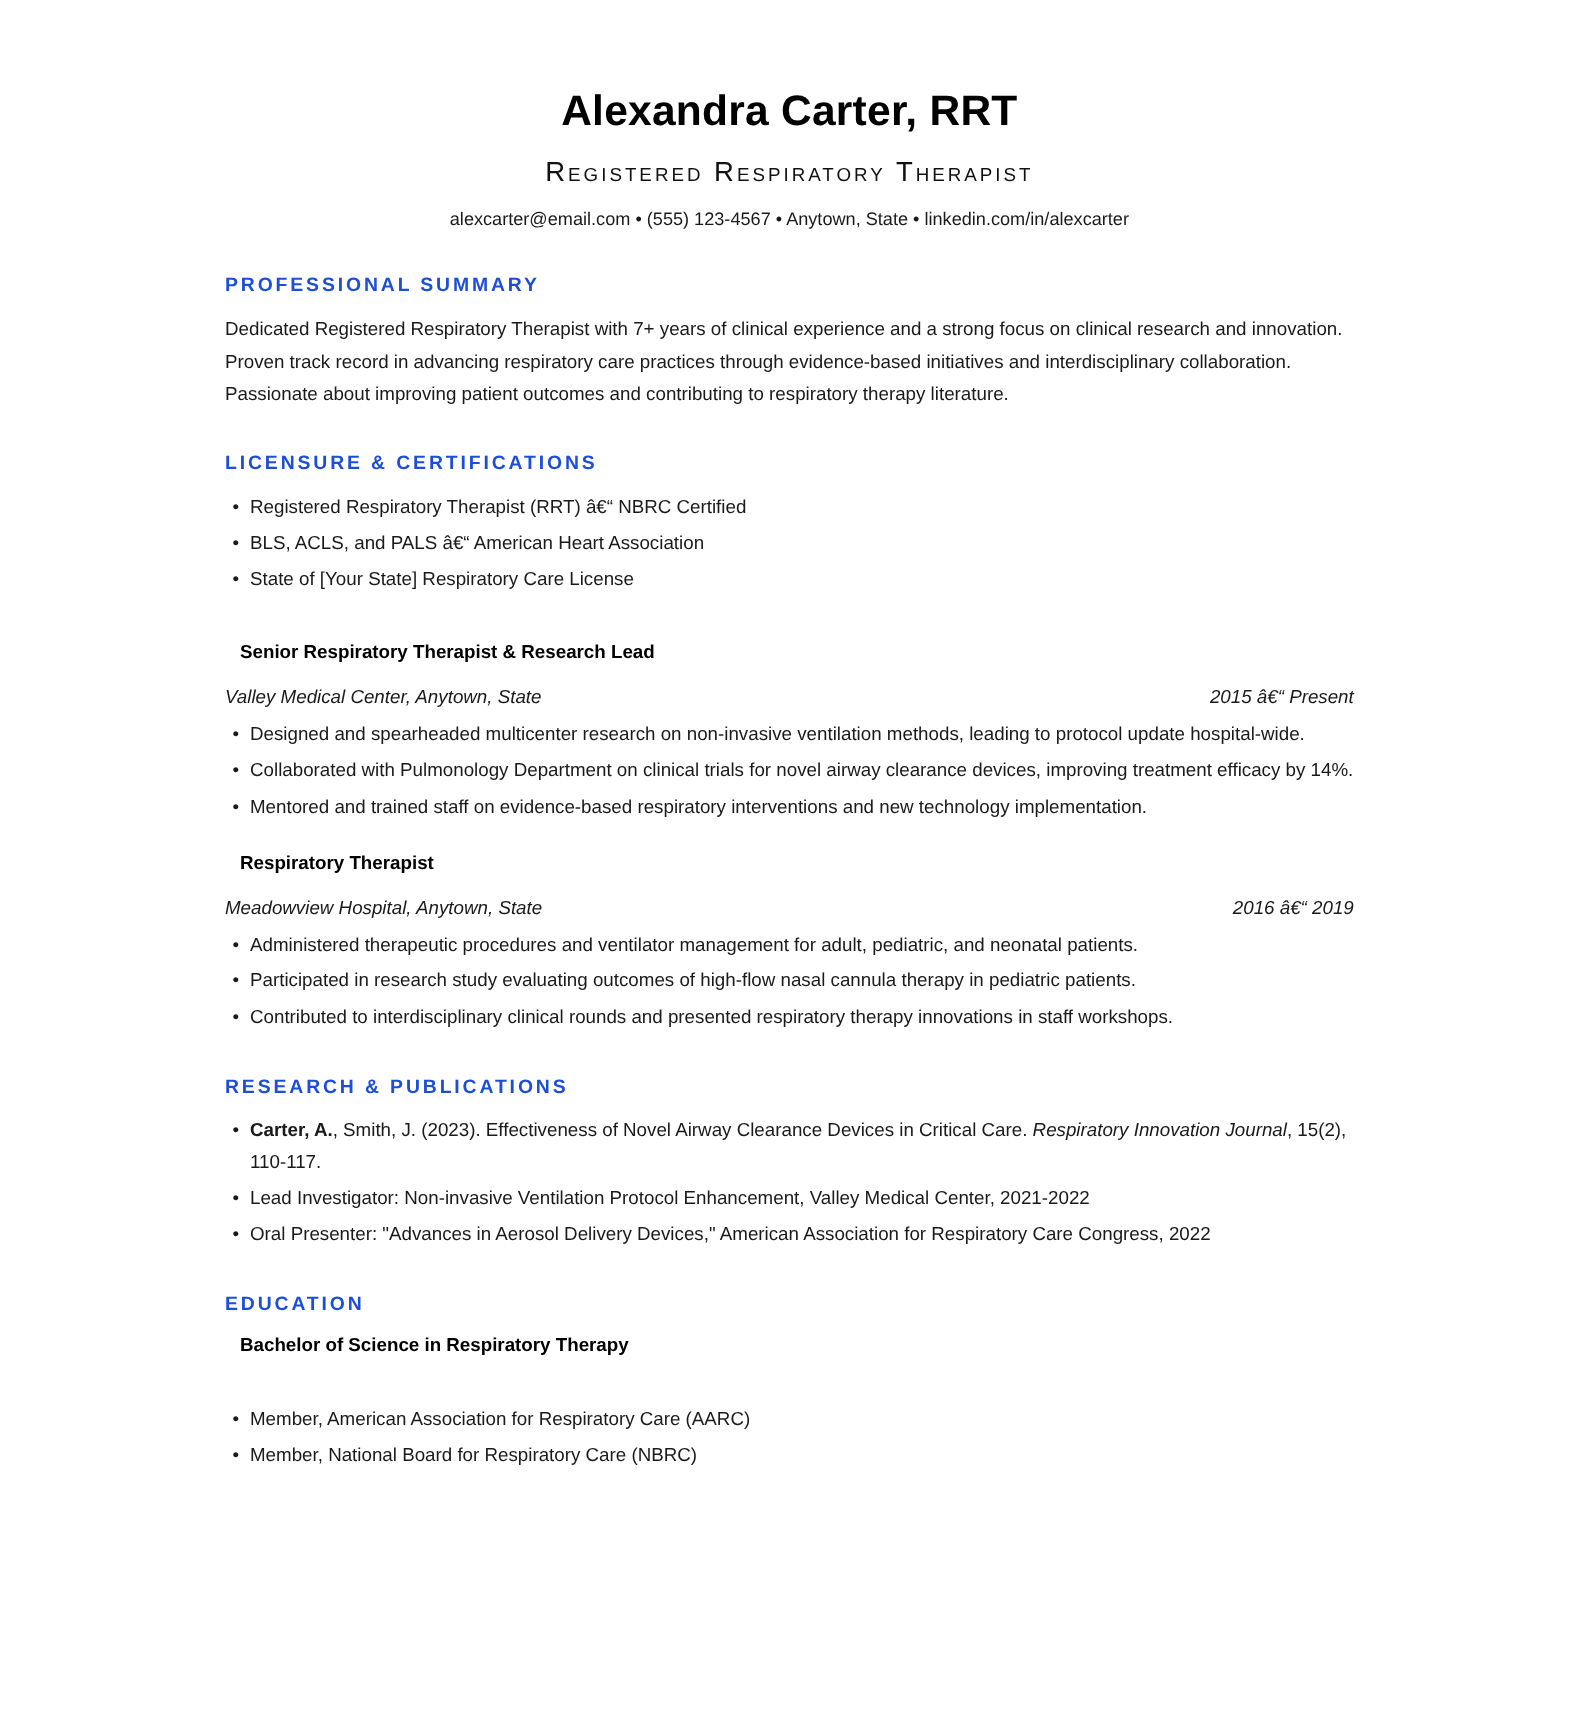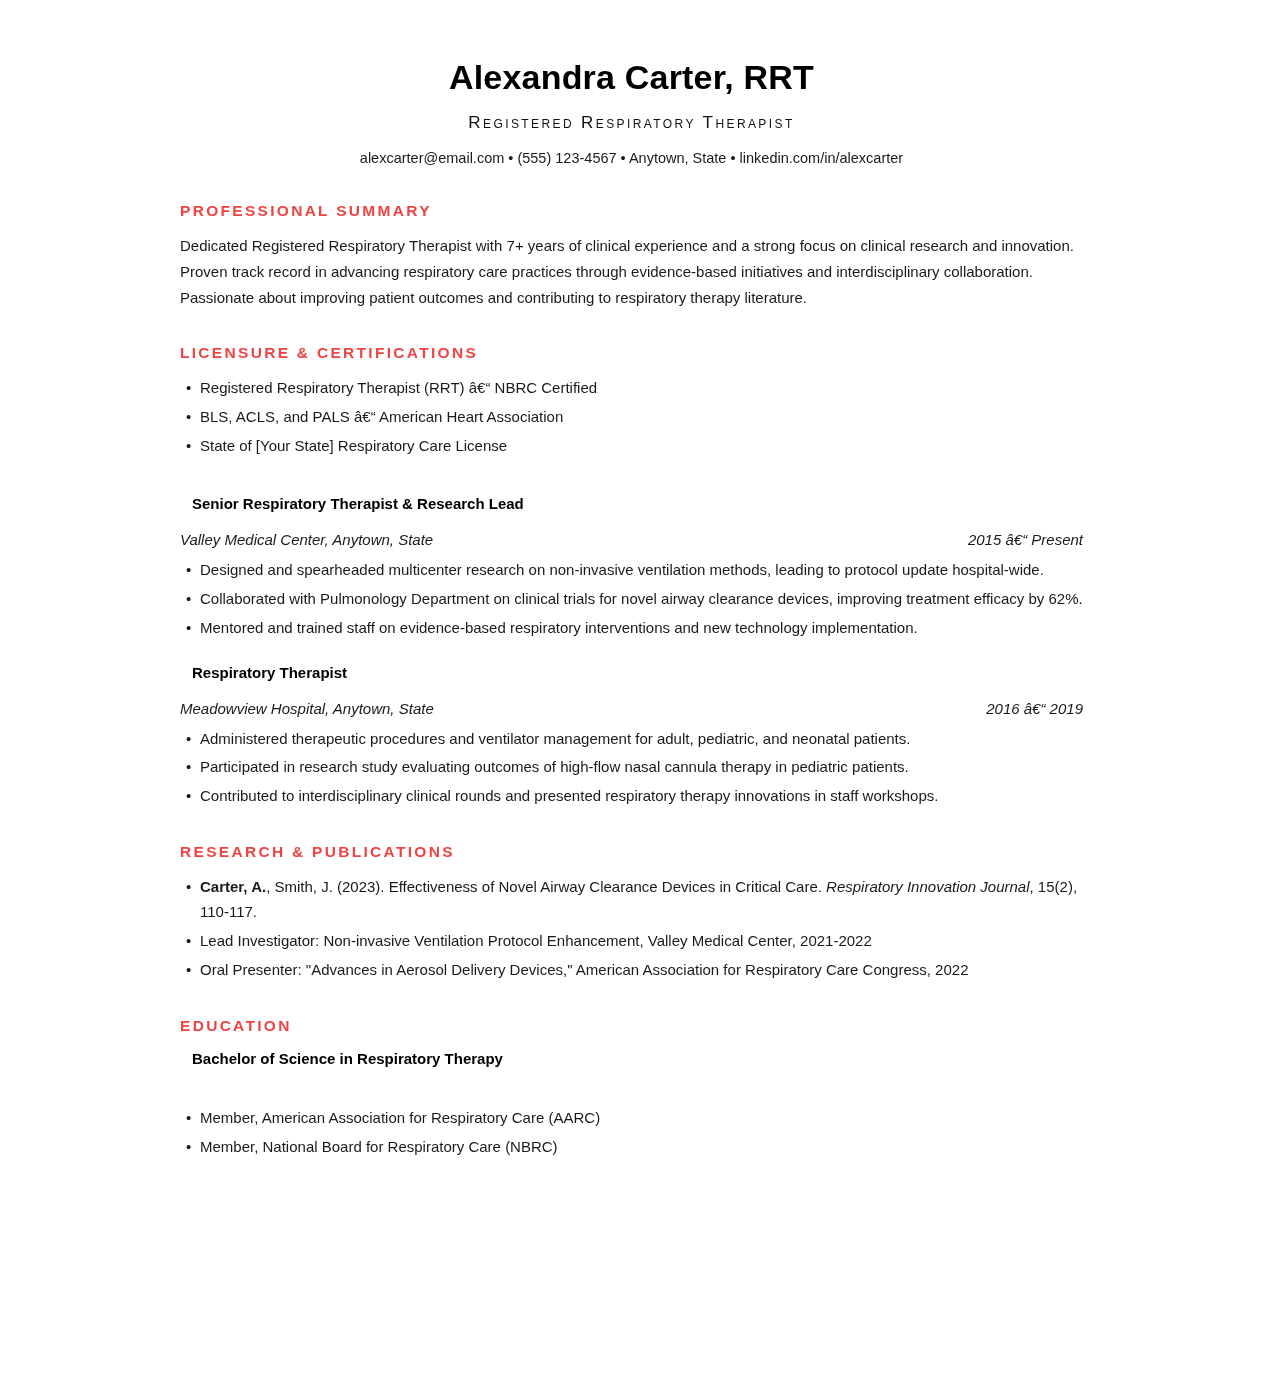--- a/index.html
+++ b/index.html
@@ -21,61 +21,61 @@
     width: 1263px;
     height: 1373px;
     background: #ffffff;
     position: relative;
     overflow: hidden;
   }
 
   .content {
     position: absolute;
     left: 180px;
-    top: 4px;
+    top: 16px;
     width: 903px;
   }
 
   
   .resume-header {
     text-align: center;
     padding-top: 54px;
   }
   .name {
     font-size: 34px;
     font-weight: bold;
     letter-spacing: 0.2px;
     color: #000000;
     line-height: 1.15;
     margin: 0;
   }
   .title-line {
     margin-top: 16px;
-    font-size: 17px;
+    font-size: 22px;
     font-variant: small-caps;
     letter-spacing: 2.4px;
     color: #111111;
     line-height: 1.2;
   }
   .contact-line {
     margin-top: 16px;
     font-size: 14.5px;
     color: #1a1a1a;
     line-height: 1.3;
   }
 
   
   .section {
     margin-top: 34px;
   }
   .section-heading {
     font-size: 15.5px;
     font-weight: bold;
     letter-spacing: 2.3px;
-    color: #ef4444;
+    color: #1d4ed8;
     text-transform: uppercase;
     margin: 0 0 12px 0;
     line-height: 1.2;
   }
 
   .summary-text {
     font-size: 15px;
     line-height: 1.72;
     color: #1a1a1a;
     margin: 0;
@@ -163,21 +163,21 @@
     <div class="section">
 
       <div class="entry">
         <div class="entry-title">Senior Respiratory Therapist &amp; Research Lead</div>
         <div class="entry-meta">
           <span class="entry-org">Valley Medical Center, Anytown, State</span>
           <span class="entry-dates">2015 â€“ Present</span>
         </div>
         <ul class="bullets">
           <li>Designed and spearheaded multicenter research on non-invasive ventilation methods, leading to protocol update hospital-wide.</li>
-          <li>Collaborated with Pulmonology Department on clinical trials for novel airway clearance devices, improving treatment efficacy by 62%.</li>
+          <li>Collaborated with Pulmonology Department on clinical trials for novel airway clearance devices, improving treatment efficacy by 14%.</li>
           <li>Mentored and trained staff on evidence-based respiratory interventions and new technology implementation.</li>
         </ul>
       </div>
 
       <div class="entry">
         <div class="entry-title">Respiratory Therapist</div>
         <div class="entry-meta">
           <span class="entry-org">Meadowview Hospital, Anytown, State</span>
           <span class="entry-dates">2016 â€“ 2019</span>
         </div>

